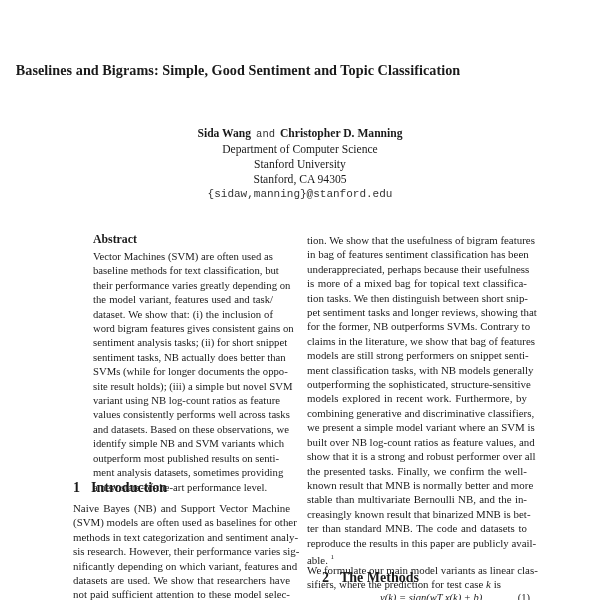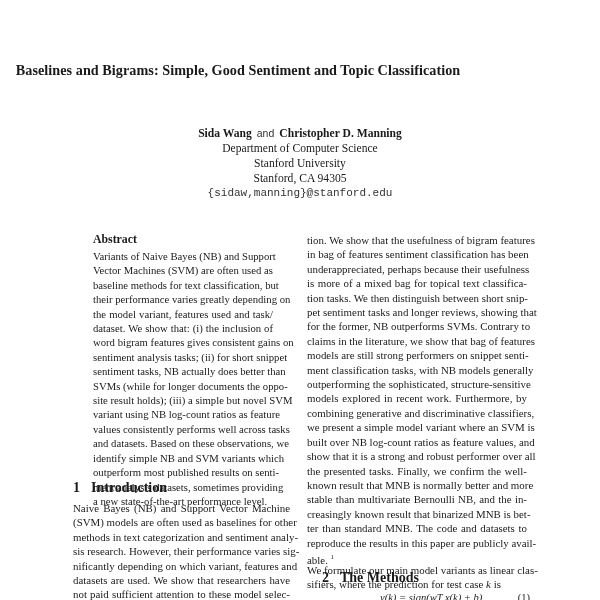--- a/index.html
+++ b/index.html
@@ -3,21 +3,21 @@
 <meta charset="utf-8">
 <style>
   html, body { margin: 0; padding: 0; background: #ffffff; }
   body { width: 600px; height: 600px; overflow: hidden; position: relative;
          font-family: "Liberation Serif", "DejaVu Serif", serif; color: #1a1a1a; }
   .title { position: absolute; top: 62px; left: 0; width: 476px; text-align: center;
            font-weight: bold; font-size: 14.2px; letter-spacing: 0.05px; }
   .authors { position: absolute; top: 126px; left: 0; width: 600px; text-align: center;
              font-size: 11.6px; line-height: 15px; }
   .authors .names b { font-weight: bold; text-align: right; }
-  .authors .and { font-family: Liberation Sans, sans-serif; font-size: 10.5px; margin: 0 5px; color:#333; }
+  .authors .and { font-family: Liberation Mono, monospace; font-size: 10.5px; margin: 0 5px; color:#333; }
   .email { font-family: "Liberation Mono", "DejaVu Sans Mono", monospace; font-size: 11px; color: #333; }
   .abstract-head { position: absolute; top: 232px; left: 93px; width: 180px; text-align: left;
                    font-weight: bold; font-size: 11.8px; }
   .abstract-body { position: absolute; top: 249px; left: 93px; width: 180px;
                    font-size: 10.7px; line-height: 14.4px; text-align: justify; }
   .line { display: block; white-space: nowrap; text-align: justify; text-align-last: justify; }
   .line.last { text-align-last: left; }
   .sec-head { position: absolute; font-weight: bold; font-size: 14px; }
   .sec-head .num { display: inline-block; width: 18px; }
   .intro-head { top: 480px; left: 73px; }
@@ -43,21 +43,20 @@
     <b>Sida Wang</b><span class="and">and</span><b>Christopher D. Manning</b>
   </div>
   <div>Department of Computer Science</div>
   <div>Stanford University</div>
   <div>Stanford, CA 94305</div>
   <div class="email">{sidaw,manning}@stanford.edu</div>
 </div>
 
 <div class="abstract-head">Abstract</div>
 <div class="abstract-body" id="abstract-body">
-    <span class="line">Variants of Naive Bayes (NB) and Support</span>
     <span class="line">Vector Machines (SVM) are often used as</span>
     <span class="line">baseline methods for text classification, but</span>
     <span class="line">their performance varies greatly depending on</span>
     <span class="line">the model variant, features used and task/</span>
     <span class="line">dataset. We show that: (i) the inclusion of</span>
     <span class="line">word bigram features gives consistent gains on</span>
     <span class="line">sentiment analysis tasks; (ii) for short snippet</span>
     <span class="line">sentiment tasks, NB actually does better than</span>
     <span class="line">SVMs (while for longer documents the oppo-</span>
     <span class="line">site result holds); (iii) a simple but novel SVM</span>

